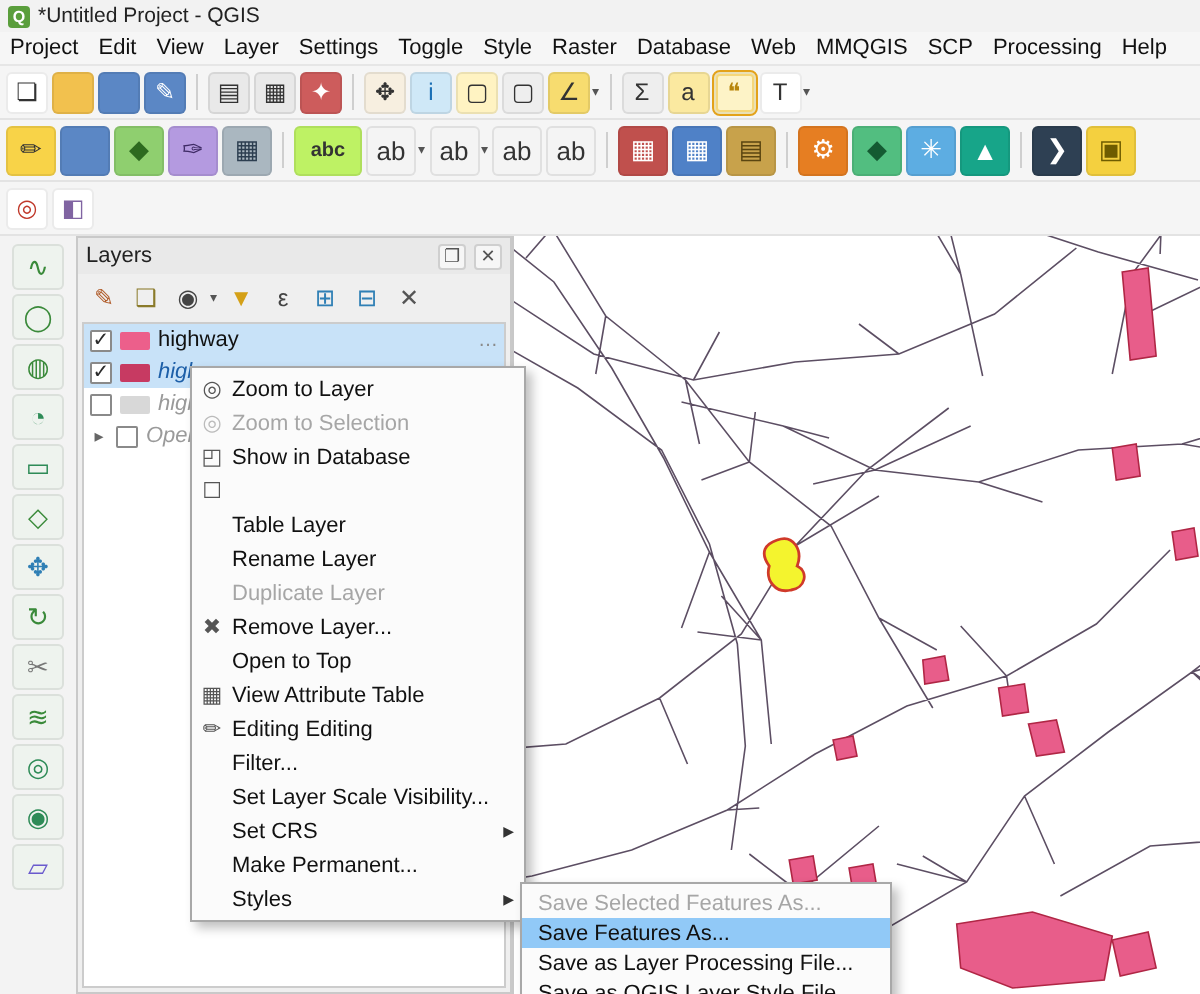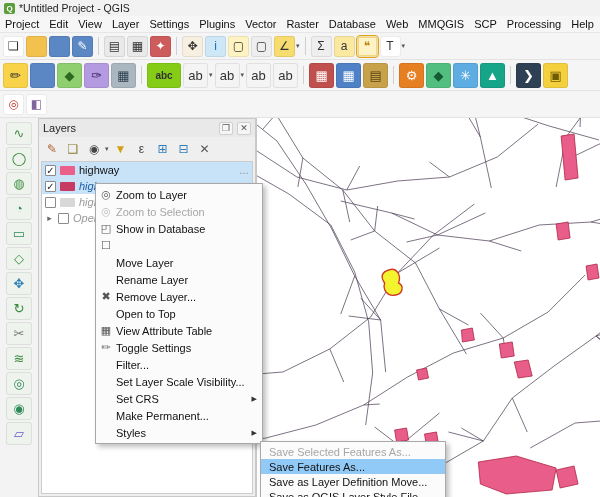--- a/index.html
+++ b/index.html
@@ -72,22 +72,22 @@
     <span class="applogo">Q</span>
     <span>*Untitled Project - QGIS</span>
   </div>
 
   <div class="menubar">
     <span>Project</span>
     <span>Edit</span>
     <span>View</span>
     <span>Layer</span>
     <span>Settings</span>
-    <span>Plugins</span>
-    <span>Vector</span>
+    <span>Toggle</span>
+    <span>Style</span>
     <span>Raster</span>
     <span>Database</span>
     <span>Web</span>
     <span>MMQGIS</span>
     <span>SCP</span>
     <span>Processing</span>
     <span>Help</span>
   </div>
 
   <div class="toolbar tb1">
@@ -114,21 +114,21 @@
     <span class="ddarrow">▾</span>
   </div>
 
   <div class="toolbar tb2">
     <span class="tbtn" style="background: rgb(248, 211, 72);">✏</span>
     <span class="tbtn" style="background: rgb(91, 135, 197);"></span>
     <span class="tbtn" style="background: rgb(143, 207, 111); color: rgb(45, 106, 31);">◆</span>
     <span class="tbtn" style="background: rgb(180, 154, 224); color: rgb(63, 43, 102);">✑</span>
     <span class="tbtn" style="background: rgb(170, 183, 192); color: rgb(44, 62, 80);">▦</span>
     <span class="tsep"></span>
-    <span class="tbtn wide" style="background: #84cc16;">abc</span>
+    <span class="tbtn wide" style="background: #bef264;">abc</span>
     <span class="tbtn" style="background: rgb(244, 244, 244);">ab</span>
     <span class="ddarrow">▾</span>
     <span class="tbtn" style="background: rgb(244, 244, 244);">ab</span>
     <span class="ddarrow">▾</span>
     <span class="tbtn" style="background: rgb(244, 244, 244);">ab</span>
     <span class="tbtn" style="background: rgb(244, 244, 244);">ab</span>
     <span class="tsep"></span>
     <span class="tbtn" style="background: rgb(192, 80, 77); color: rgb(255, 255, 255);">▦</span>
     <span class="tbtn" style="background: rgb(79, 129, 199); color: rgb(255, 255, 255);">▦</span>
     <span class="tbtn" style="background: rgb(200, 162, 75); color: rgb(90, 69, 16);">▤</span>
@@ -250,46 +250,51 @@
       <span class="mi-icon">◰</span>
       <span class="mi-label">Show in Database</span>
       <span class="mi-arrow"></span>
     </div>
   <div class="menu-item">
       <span class="mi-icon">☐</span>
       <span class="mi-arrow"></span>
     </div>
   <div class="menu-item">
       <span class="mi-icon"></span>
-      <span class="mi-label">Move Layer</span>
+      <span class="mi-label">Table Layer</span>
       <span class="mi-arrow"></span>
     </div>
   <div class="menu-item">
       <span class="mi-icon"></span>
       <span class="mi-label">Rename Layer</span>
+      <span class="mi-arrow"></span>
+    </div>
+  <div class="menu-item disabled">
+      <span class="mi-icon"></span>
+      <span class="mi-label">Duplicate Layer</span>
       <span class="mi-arrow"></span>
     </div>
   <div class="menu-item">
       <span class="mi-icon">✖</span>
       <span class="mi-label">Remove Layer...</span>
       <span class="mi-arrow"></span>
     </div>
   <div class="menu-item">
       <span class="mi-icon"></span>
       <span class="mi-label">Open to Top</span>
       <span class="mi-arrow"></span>
     </div>
   <div class="menu-item">
       <span class="mi-icon">▦</span>
       <span class="mi-label">View Attribute Table</span>
       <span class="mi-arrow"></span>
     </div>
   <div class="menu-item">
       <span class="mi-icon">✏</span>
-      <span class="mi-label">Toggle Settings</span>
+      <span class="mi-label">Editing Editing</span>
       <span class="mi-arrow"></span>
     </div>
   <div class="menu-item">
       <span class="mi-icon"></span>
       <span class="mi-label">Filter...</span>
       <span class="mi-arrow"></span>
     </div>
   <div class="menu-item">
       <span class="mi-icon"></span>
       <span class="mi-label">Set Layer Scale Visibility...</span>
@@ -313,18 +318,18 @@
 </div>
 
 <div class="submenu">
   <div class="menu-item disabled">
       <span class="mi-label">Save Selected Features As...</span>
     </div>
   <div class="menu-item highlighted">
       <span class="mi-label">Save Features As...</span>
     </div>
   <div class="menu-item">
-      <span class="mi-label">Save as Layer Definition Move...</span>
+      <span class="mi-label">Save as Layer Processing File...</span>
     </div>
   <div class="menu-item">
       <span class="mi-label">Save as QGIS Layer Style File...</span>
     </div>
 </div>
 
 </body></html>

